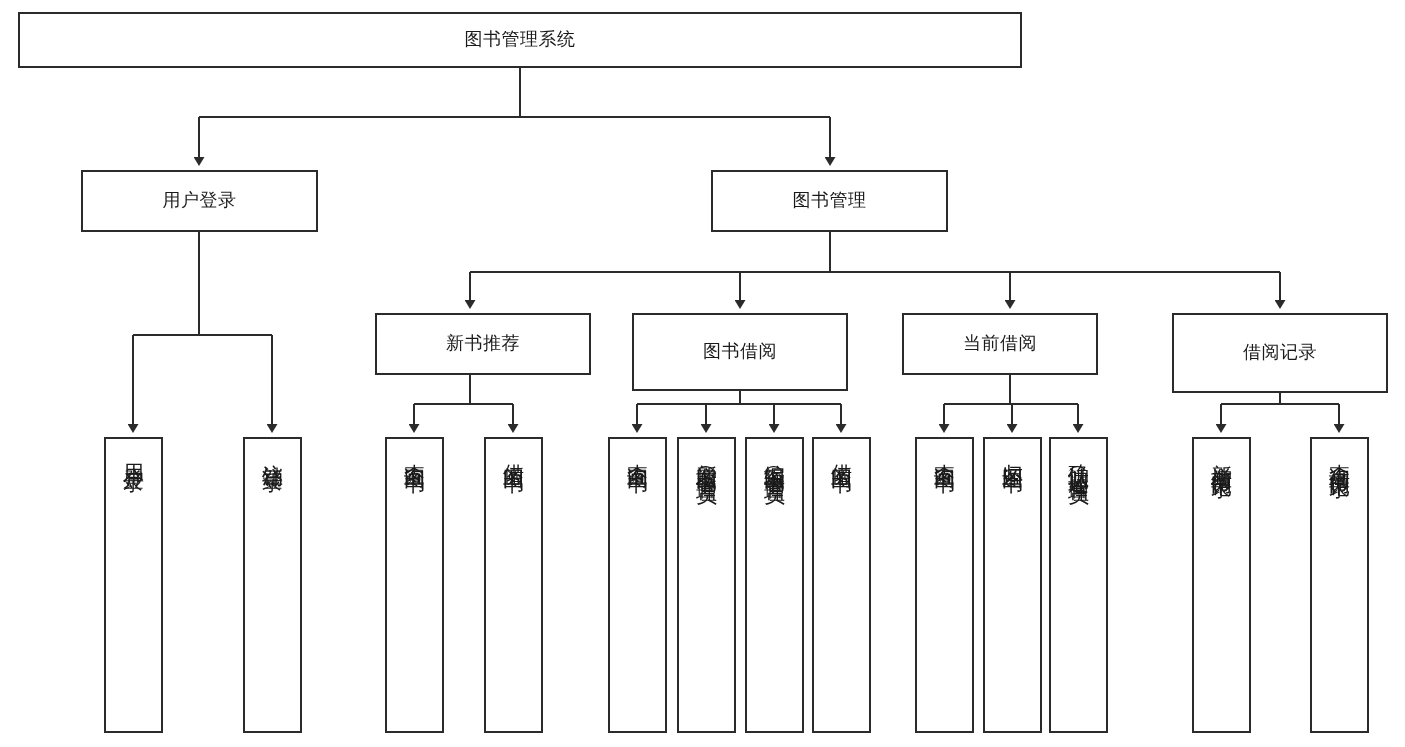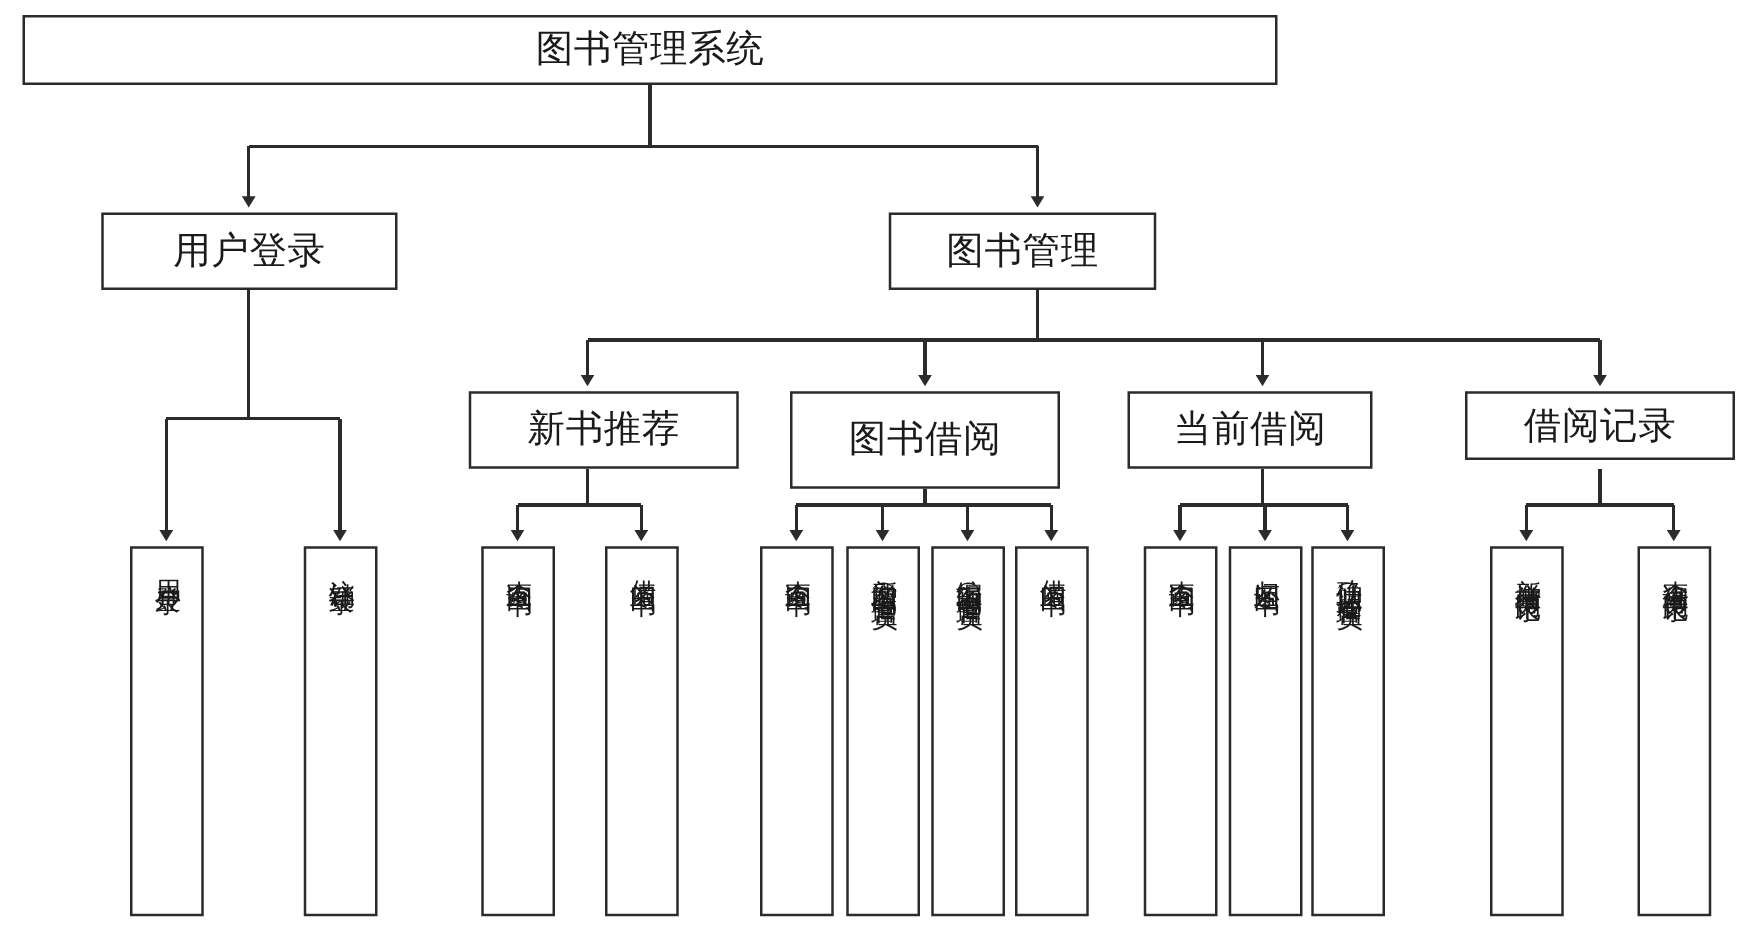--- a/index.html
+++ b/index.html
@@ -28,21 +28,21 @@
     position: absolute;
     box-sizing: border-box;
     border: 2px solid #2b2b2b;
     background: #ffffff;
     display: flex;
     align-items: center;
     justify-content: center;
     color: #1a1a1a;
   }
   .node-label {
-    font-size: 30px;
+    font-size: 18px;
     line-height: 1.18;
     letter-spacing: 0.5px;
     white-space: nowrap;
     text-align: center;
     color: #1a1a1a;
   }
   .node.vertical {
     align-items: flex-start;
     padding-top: 8px;
   }
@@ -119,34 +119,34 @@
     </g>
   </svg>
 
   <div class="node" id="node-root" style="left: 18px; top: 12px; width: 1004px; height: 56px;">
     <span class="node-label">图书管理系统</span>
   </div>
 
   <div class="node" id="node-l2-0" style="left: 81px; top: 170px; width: 237px; height: 62px;">
     <span class="node-label">用户登录</span>
   </div>
-  <div class="node" id="node-l2-1" style="left: 711px; top: 170px; width: 214px; height: 62px;">
+  <div class="node" id="node-l2-1" style="left: 711px; top: 170px; width: 237px; height: 62px;">
     <span class="node-label">图书管理</span>
   </div>
 
   <div class="node" id="node-l3-0" style="left: 375px; top: 313px; width: 216px; height: 62px;">
     <span class="node-label">新书推荐</span>
   </div>
   <div class="node" id="node-l3-1" style="left: 632px; top: 313px; width: 216px; height: 78px;">
     <span class="node-label">图书借阅</span>
   </div>
   <div class="node" id="node-l3-2" style="left: 902px; top: 313px; width: 196px; height: 62px;">
     <span class="node-label">当前借阅</span>
   </div>
-  <div class="node" id="node-l3-3" style="left: 1172px; top: 313px; width: 216px; height: 55px;">
+  <div class="node" id="node-l3-3" style="left: 1172px; top: 313px; width: 216px; height: 80px;">
     <span class="node-label">借阅记录</span>
   </div>
 
   <div class="node vertical" id="node-leaf-0" style="left: 104px; top: 437px; width: 59px; height: 296px;">
     <span class="node-label">用户登录</span>
   </div>
   <div class="node vertical" id="node-leaf-1" style="left: 243px; top: 437px; width: 59px; height: 296px;">
     <span class="node-label">注销登录</span>
   </div>
   <div class="node vertical" id="node-leaf-2" style="left: 385px; top: 437px; width: 59px; height: 296px;">

